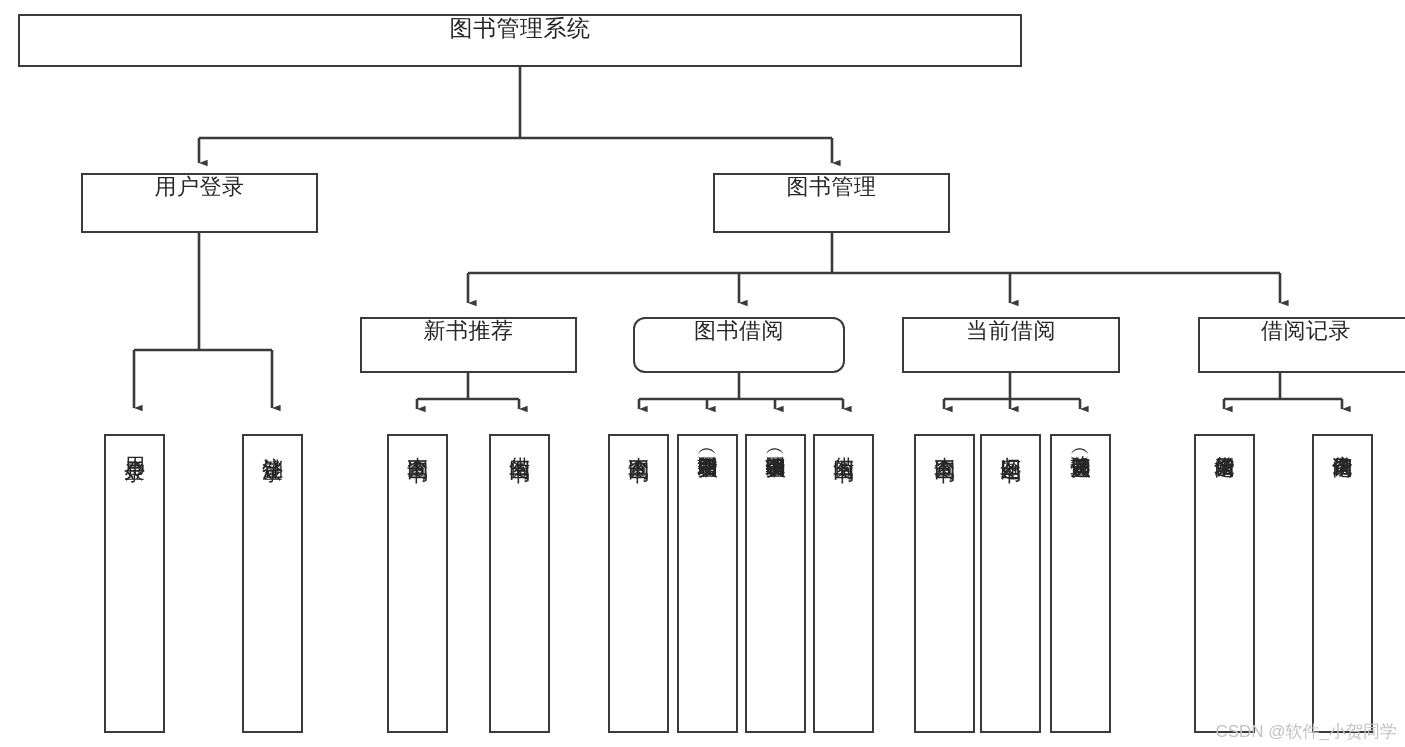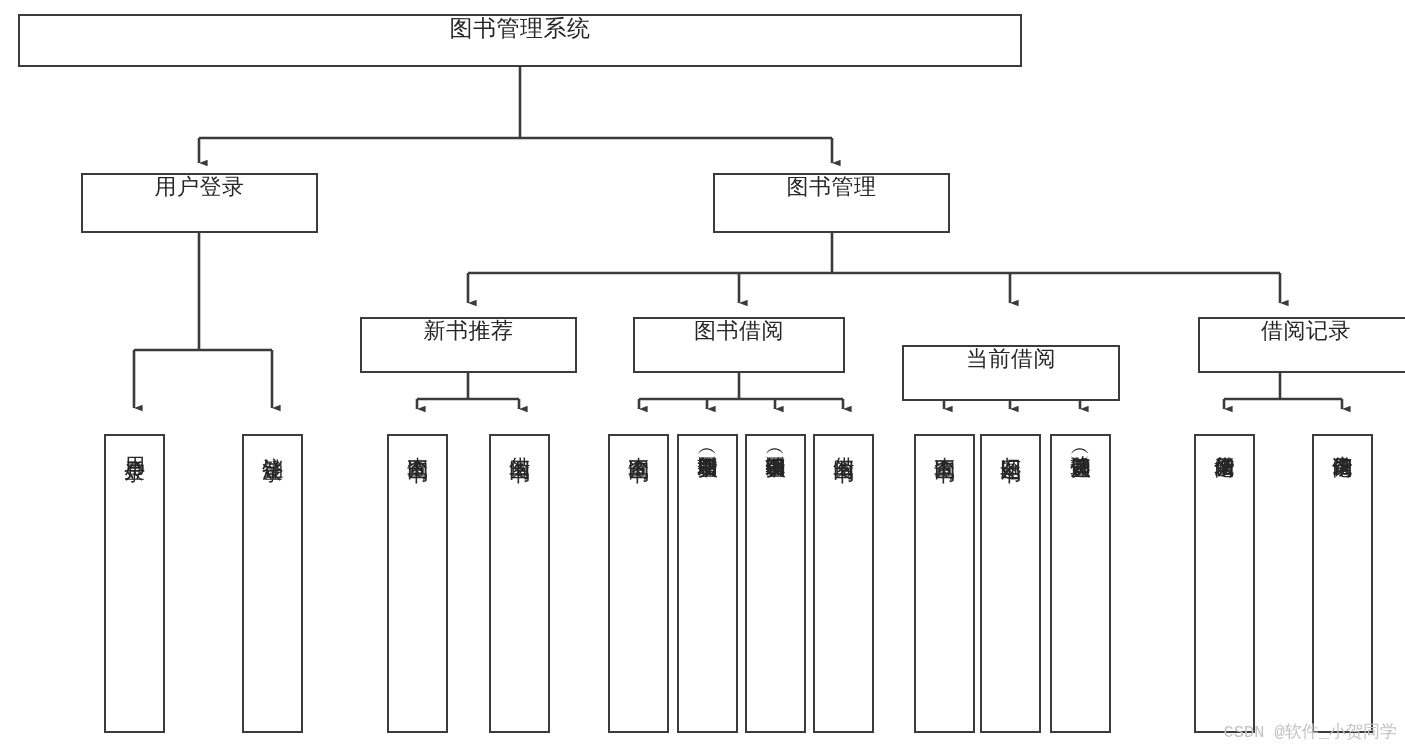--- a/index.html
+++ b/index.html
@@ -69,21 +69,21 @@
     font-size: 20px;
     letter-spacing: 0.5px;
   }
   #watermark {
     position: absolute;
     right: 8px;
     bottom: 4px;
     font-size: 17px;
     color: #c2c2c2;
     white-space: nowrap;
-    font-family: Liberation Mono, monospace;
+    font-family: Liberation Sans, sans-serif;
   }
 </style>
 </head>
 <body>
 
 <div id="diagram-root">
 
   <svg id="edge-layer" viewBox="0 0 1405 747" xmlns="http://www.w3.org/2000/svg">
     <defs>
       <marker id="arrowhead" markerWidth="7" markerHeight="9" refX="3.2" refY="8.6" orient="auto" markerUnits="userSpaceOnUse">
@@ -144,25 +144,25 @@
   </div>
 
   <div class="node horiz" style="left:360px; top:317px; width:217px; height:56px;">
     <span class="node-label">新书推荐</span>
   </div>
 
   <div class="node horiz" style="left:713px; top:173px; width:237px; height:60px;">
     <span class="node-label">图书管理</span>
   </div>
 
-  <div class="node horiz" style="left:633px; top:317px; width:212px; height:56px;">
+  <div class="node horiz" style="left:633px; top:317px; width:212px; height:56px;border-radius:12px;">
     <span class="node-label">图书借阅</span>
   </div>
 
-  <div class="node horiz" style="left:902px; top:317px; width:218px; height:56px;margin-top:28px;">
+  <div class="node horiz" style="left:902px; top:317px; width:218px; height:56px;">
     <span class="node-label">当前借阅</span>
   </div>
 
   <div class="node horiz" style="left:1172px; top:317px; width:216px; height:56px;margin-left:26px;">
     <span class="node-label">借阅记录</span>
   </div>
 
   <div class="node vert" style="left:104px; top:434px; width:61px; height:299px;">
     <span class="node-label">用户登录</span>
   </div>

